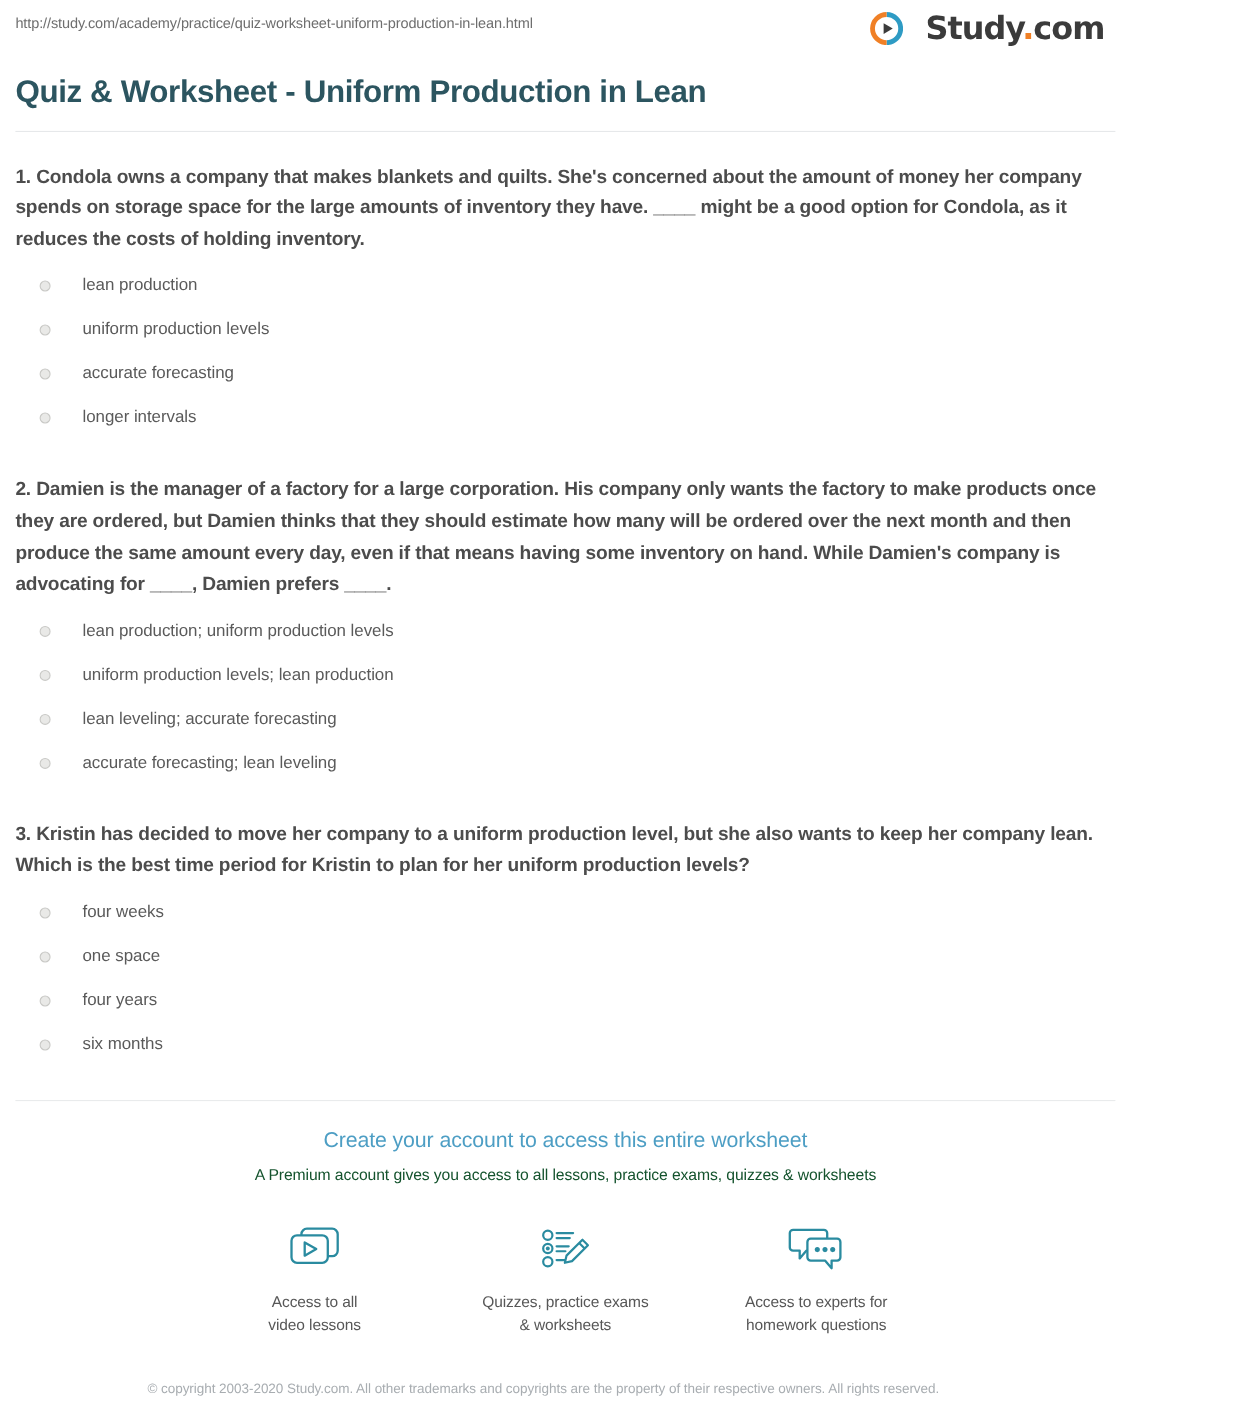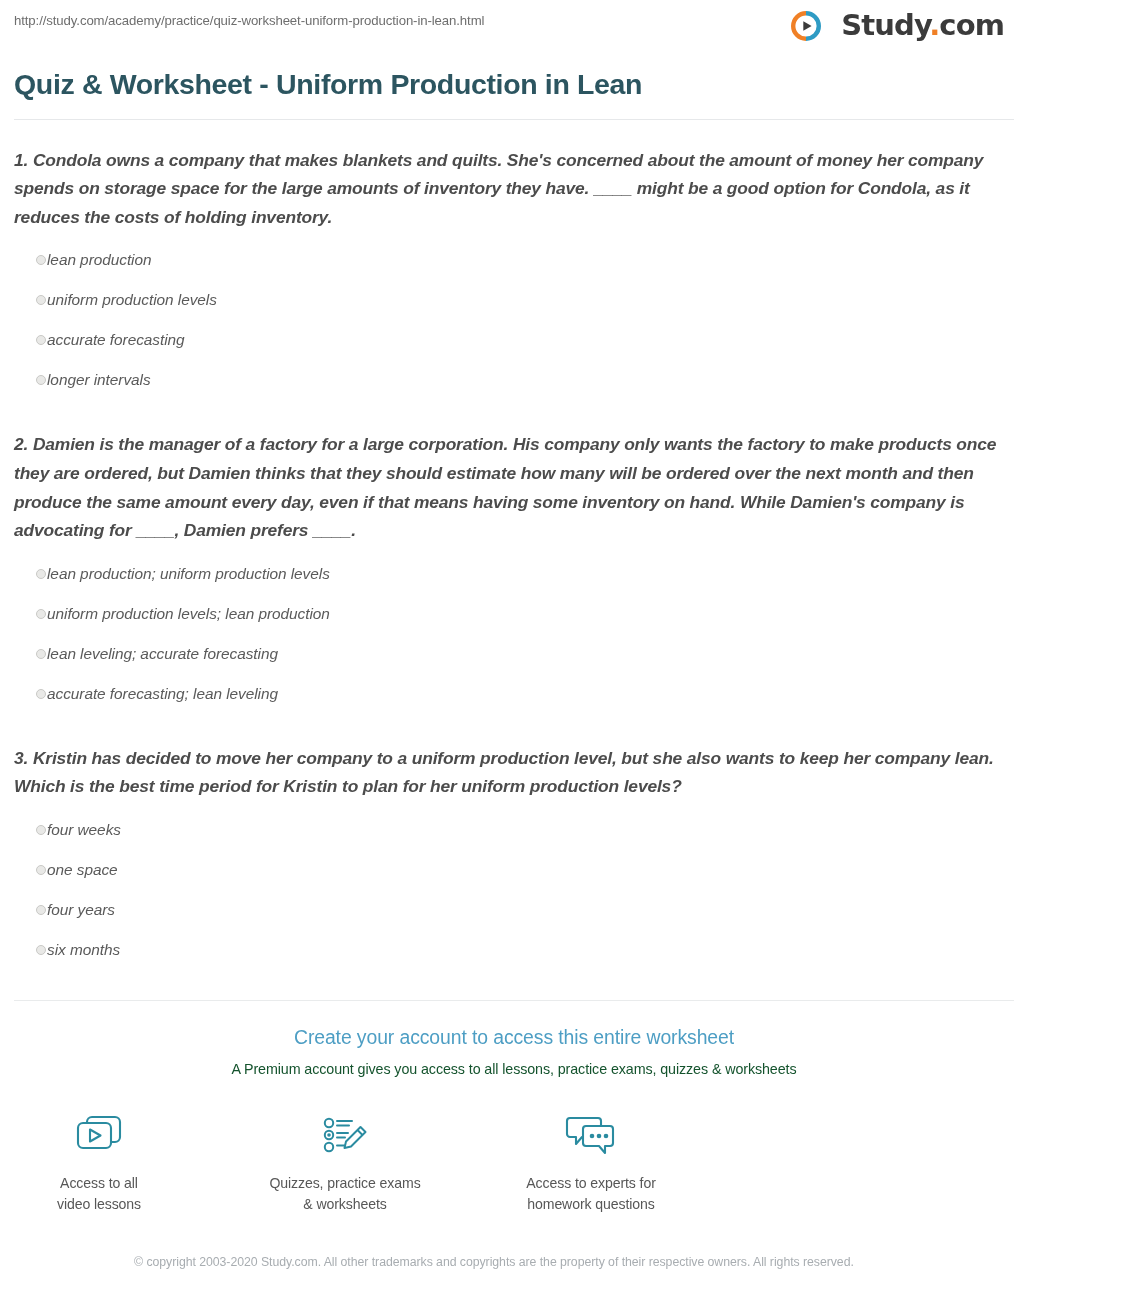--- a/index.html
+++ b/index.html
@@ -63,35 +63,35 @@
   }
   .rule {
     border: 0;
     border-top: 1px solid #e6e8ea;
     margin: 17px 0 0 0;
     height: 0;
   }
 
   
   .questions { margin-top: 26px; }
-  .qblock { margin-bottom: 30px; font-style: italic; }
+  .qblock { margin-bottom: 30px; }
   .qtext {
     font-size: 17.4px;
     line-height: 28.6px;
     color: #4c4c4c;
     font-weight: 600;
     margin: 0 0 9px 0;
     max-width: 1112px;
     letter-spacing: -0.15px;
   }
   .answers { margin: 0; padding: 0; list-style: none; }
   .answer {
     display: flex;
     align-items: center;
-    gap: 1px;
+    gap: 29px;
     height: 40px;
     padding-left: 22px;
   }
   .radio {
     width: 10px;
     height: 10px;
     border-radius: 50%;
     background: #e9e9e7;
     border: 1px solid #c9c9c6;
     flex: 0 0 auto;
@@ -123,22 +123,22 @@
     display: block;
   }
   .cta-sub {
     font-size: 14.3px;
     color: #14532d;
     margin-top: 11px;
     letter-spacing: -0.1px;
   }
   .features {
     display: flex;
-    justify-content: flex-start;
-    gap: 76px;
+    justify-content: center;
+    gap: 58px;
     margin-top: 30px;
   }
   .feature {
     width: 170px;
     text-align: center;
   }
   .feature-icon {
     height: 58px;
     display: flex;
     align-items: center;

